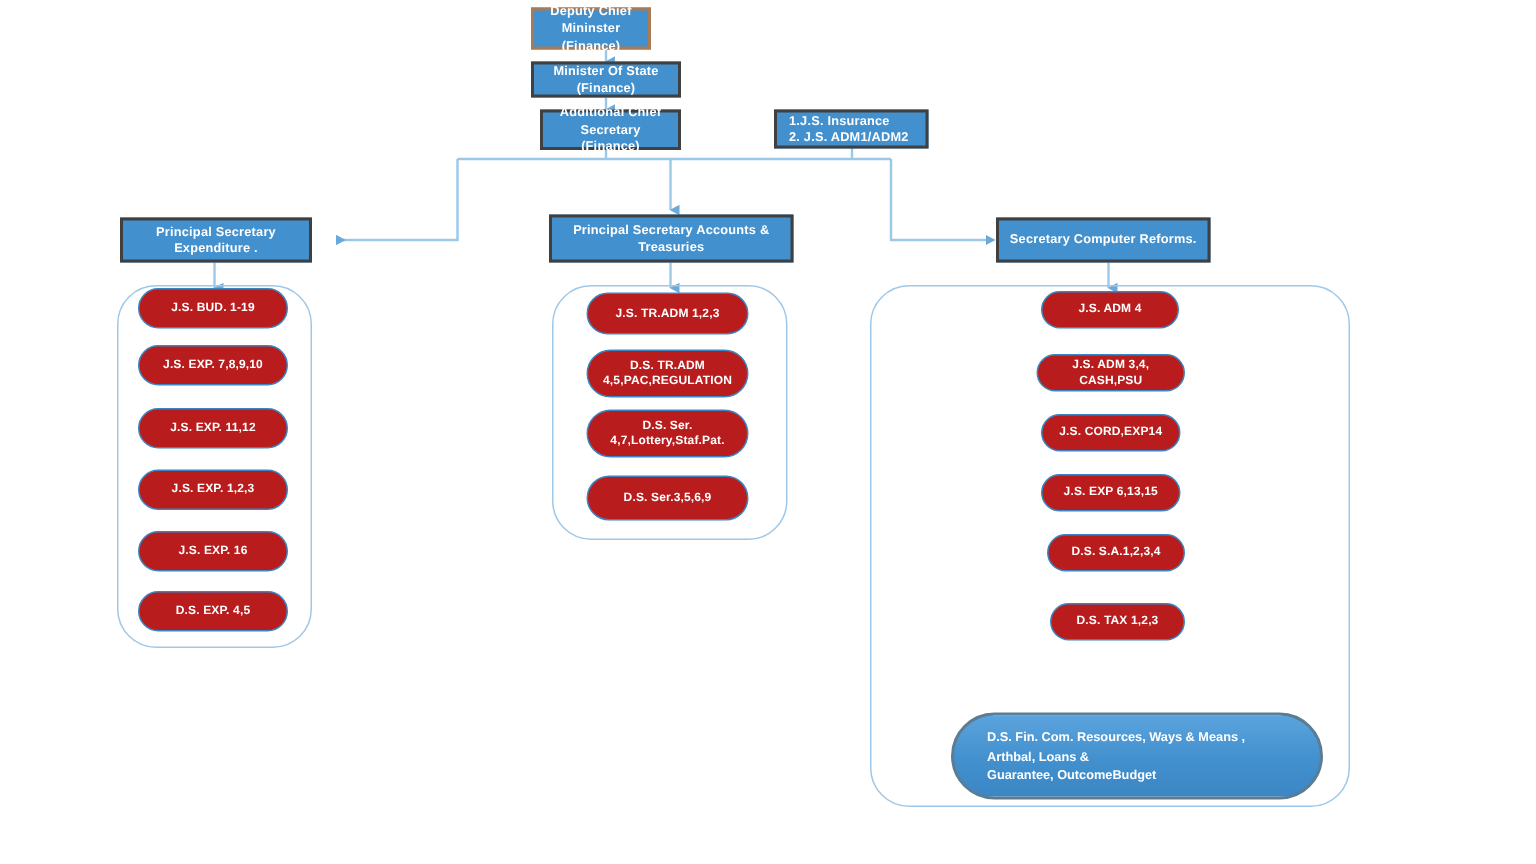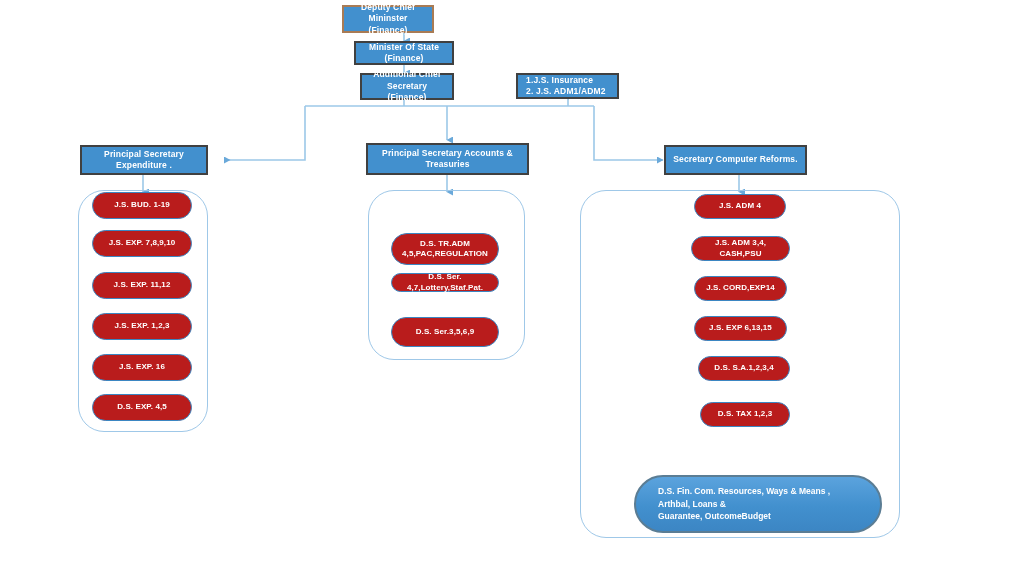--- a/index.html
+++ b/index.html
@@ -140,21 +140,21 @@
       <path d="M594,106 L594,160 L663,160" marker-end="url(#arrowRight)"></path>
 
       <path d="M143,175 L143,192" marker-end="url(#arrowDown)"></path>
 
       <path d="M447,175 L447,192" marker-end="url(#arrowDown)"></path>
 
       <path d="M739,175 L739,192" marker-end="url(#arrowDown)"></path>
     </g>
   </svg>
 
-  <div class="rect-node top-accent" style="left:342px; top:5px; width:92px; height:28px;">
+  <div class="rect-node top-accent" style="left:354px; top:5px; width:80px; height:28px;">
     <span>Deputy Chief<br>Mininster (Finance)</span>
   </div>
 
   <div class="rect-node" style="left:354px; top:41px; width:100px; height:24px;">
     <span>Minister Of State (Finance)</span>
   </div>
 
   <div class="rect-node" style="left:360px; top:73px; width:94px; height:27px;">
     <span>Additional Chief<br>Secretary (Finance)</span>
   </div>
@@ -196,24 +196,27 @@
   <div class="pill" style="left:92px; top:313px; width:100px; height:27px;">
     <span>J.S. EXP. 1,2,3</span>
   </div>
   <div class="pill" style="left:92px; top:354px; width:100px; height:27px;">
     <span>J.S. EXP. 16</span>
   </div>
   <div class="pill" style="left:92px; top:394px; width:100px; height:27px;">
     <span>D.S. EXP. 4,5</span>
   </div>
 
+  <div class="pill" style="left:391px; top:195px; width:108px; height:28px;">
+    <span>J.S. TR.ADM 1,2,3</span>
+  </div>
   <div class="pill" style="left:391px; top:233px; width:108px; height:32px;">
     <span>D.S. TR.ADM<br>4,5,PAC,REGULATION</span>
   </div>
-  <div class="pill" style="left:391px; top:273px; width:108px; height:19px;">
+  <div class="pill" style="left:391px; top:273px; width:108px; height:32px;">
     <span>D.S. Ser.<br>4,7,Lottery,Staf.Pat.</span>
   </div>
   <div class="pill" style="left:391px; top:317px; width:108px; height:30px;">
     <span>D.S. Ser.3,5,6,9</span>
   </div>
 
   <div class="pill" style="left:694px; top:194px; width:92px; height:25px;">
     <span>J.S. ADM 4</span>
   </div>
   <div class="pill" style="left:691px; top:236px; width:99px; height:25px;justify-content:center;">

